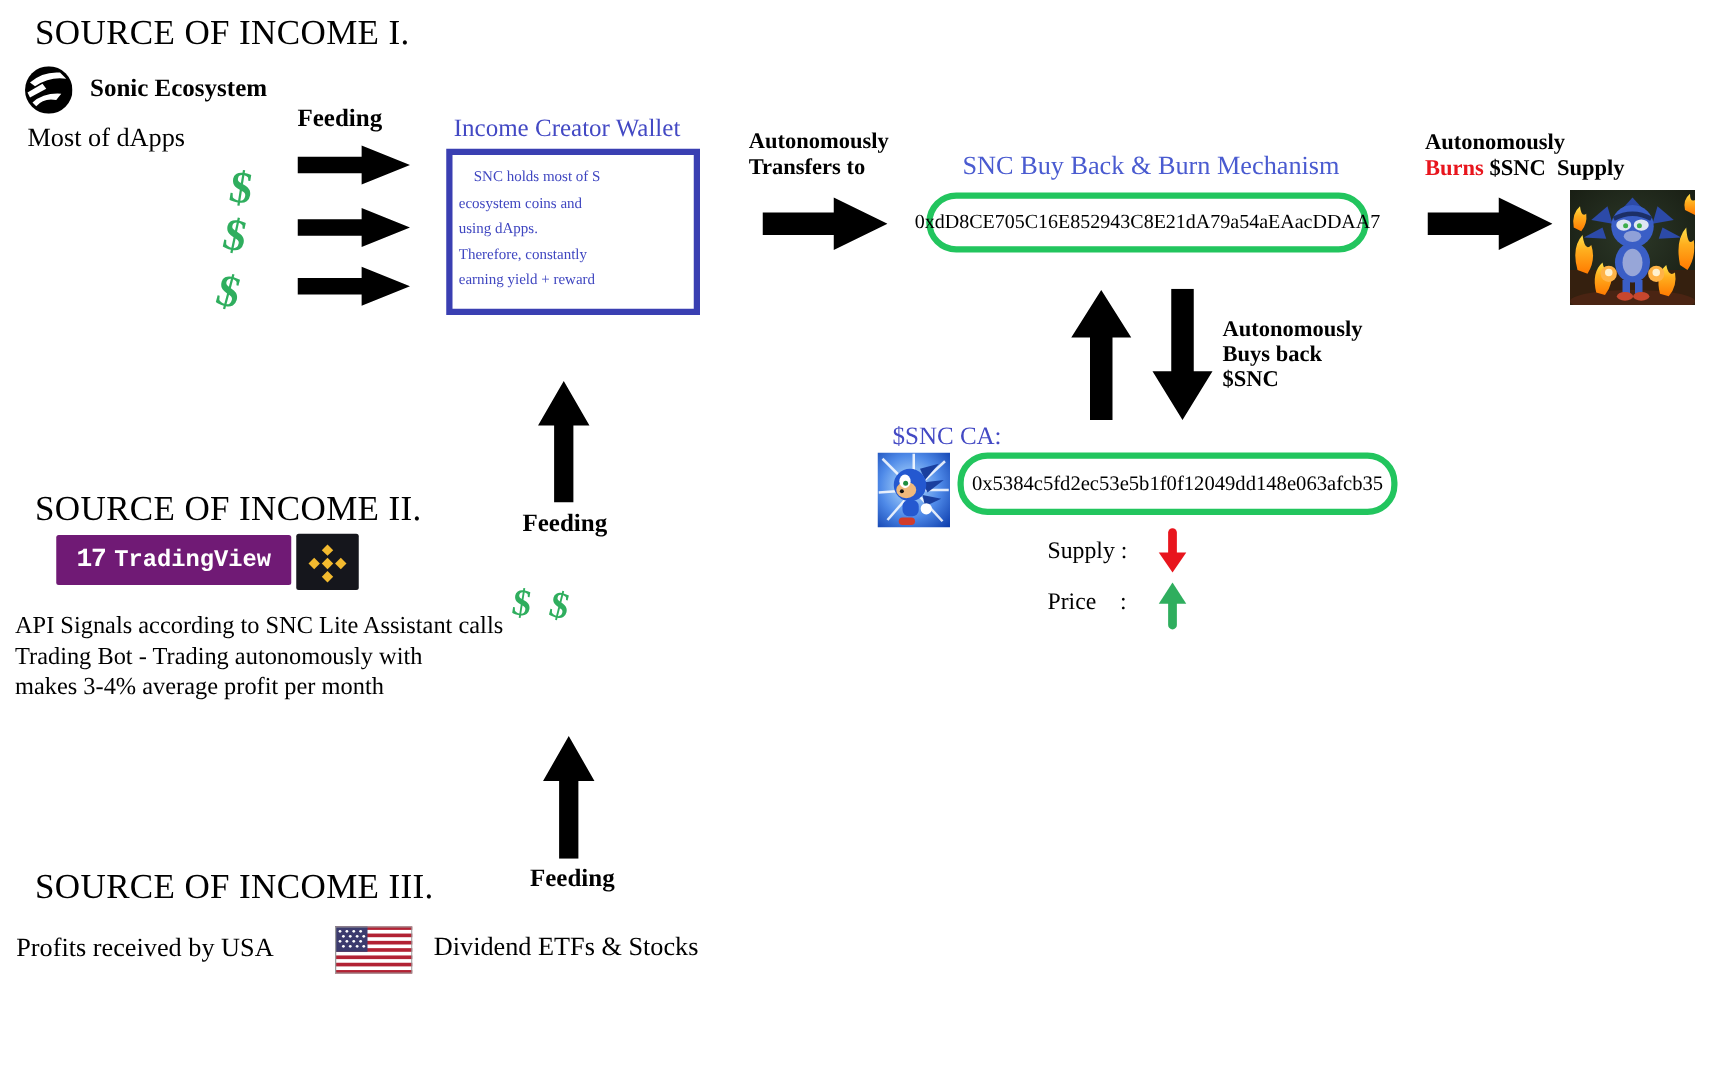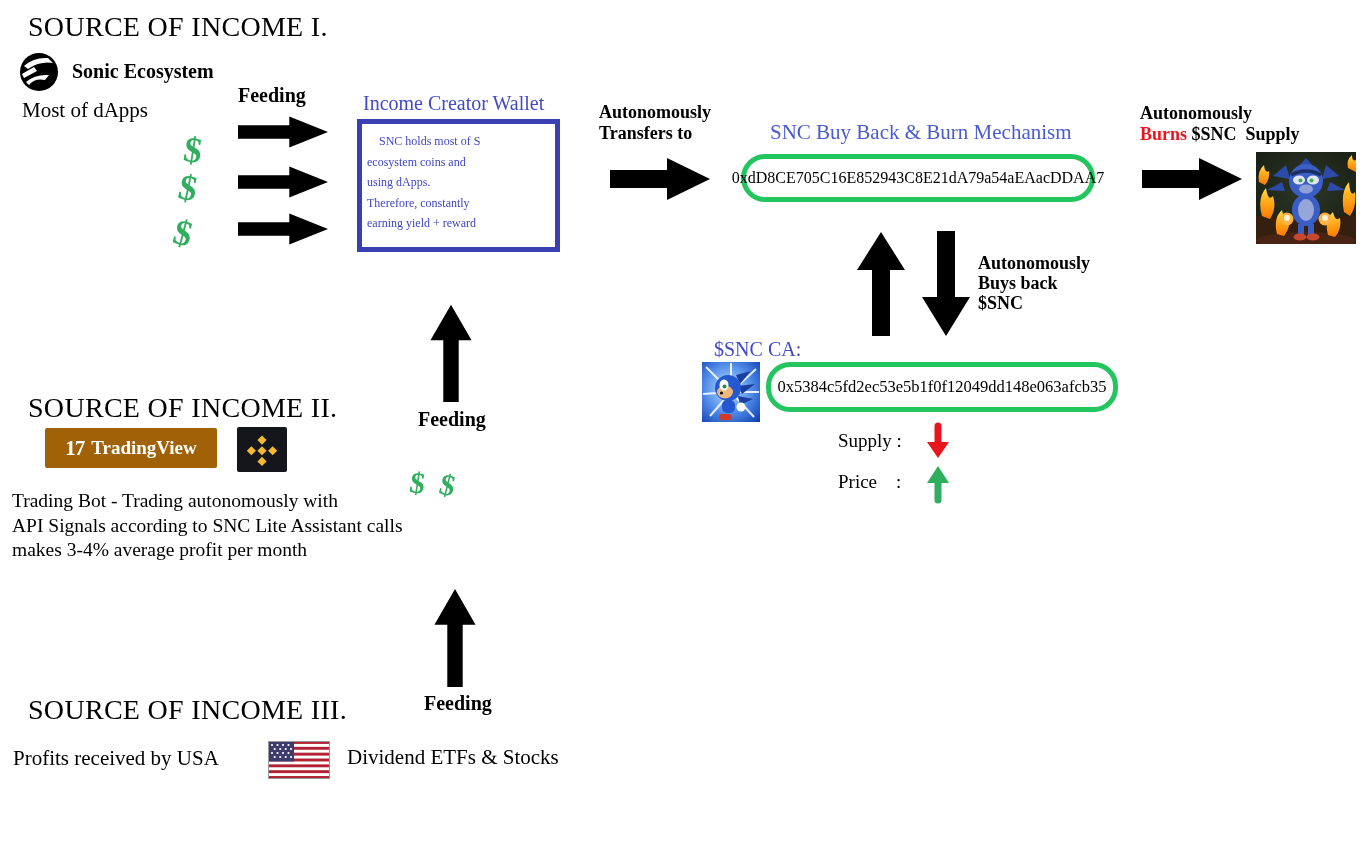--- a/index.html
+++ b/index.html
@@ -54,22 +54,22 @@
   #addr2{left:766px;top:362px;width:342px;height:40px;font-size:16.5px;}
   #supply-lbl{left:838px;top:430px;font-size:19px;}
   #supply-arr{left:925px;top:422px;}
   #price-lbl{left:838px;top:471px;font-size:19px;}
   #price-arr{left:925px;top:464px;}
   
   #arr-mid{left:427px;top:303px;}
   #feed-mid{left:418px;top:408px;}
   
   #s2-title{left:16px;top:392px;}
-  #tv-logo{left:45px;top:428px;width:172px;height:40px;background:#a16207;display:flex;align-items:center;
-           justify-content:center;gap:7px;font-family:Liberation Serif, serif;color:#fff;border-radius:2px;}
+  #tv-logo{left:45px;top:428px;width:188px;height:40px;background:#701a75;display:flex;align-items:center;
+           justify-content:center;gap:7px;font-family:Liberation Mono, monospace;color:#fff;border-radius:2px;}
   #tv-logo .glyph{font-weight:bold;font-size:21px;letter-spacing:-1px;}
   #tv-logo .nm{font-weight:bold;font-size:19px;}
   #bn-logo{left:237px;top:427px;width:50px;height:45px;background:#15161c;display:flex;align-items:center;justify-content:center;border-radius:2px;}
   #d2a{left:410px;top:468px;}
   #d2b{left:440px;top:470px;transform:rotate(14deg);}
   #s2-body{left:12px;top:489px;font-size:19.5px;line-height:24.5px;}
   
   #arr-bot{left:431px;top:587px;}
   #feed-bot{left:424px;top:692px;}
   #s3-title{left:16px;top:694px;}
@@ -275,22 +275,22 @@
         <path d="M25 20 L31 26 L25 32 L19 26 Z"></path>
         <path d="M25 34 L31 40 L25 46 L19 40 Z"></path>
       </g>
     </svg>
   </div>
 
   <span class="abs dollar dollar2" id="d2a">$</span>
   <span class="abs dollar dollar2" id="d2b">$</span>
 
   <div class="abs" id="s2-body">
+    <div>API Signals according to SNC Lite Assistant calls</div>
     <div>Trading Bot - Trading autonomously with</div>
-    <div>API Signals according to SNC Lite Assistant calls</div>
     <div>makes 3-4% average profit per month</div>
   </div>
 
   <svg class="abs" id="arr-bot" width="48" height="100" viewBox="0 0 56 106" preserveAspectRatio="none">
       <polygon points="19,106 19,40 4,40 28,2 52,40 37,40 37,106" fill="#000"></polygon>
     </svg>
   <div class="abs boldlbl" id="feed-bot">Feeding</div>
 
   <div class="abs title" id="s3-title">SOURCE OF INCOME III.</div>
   <div class="abs" id="s3-profits">Profits received by USA</div>

